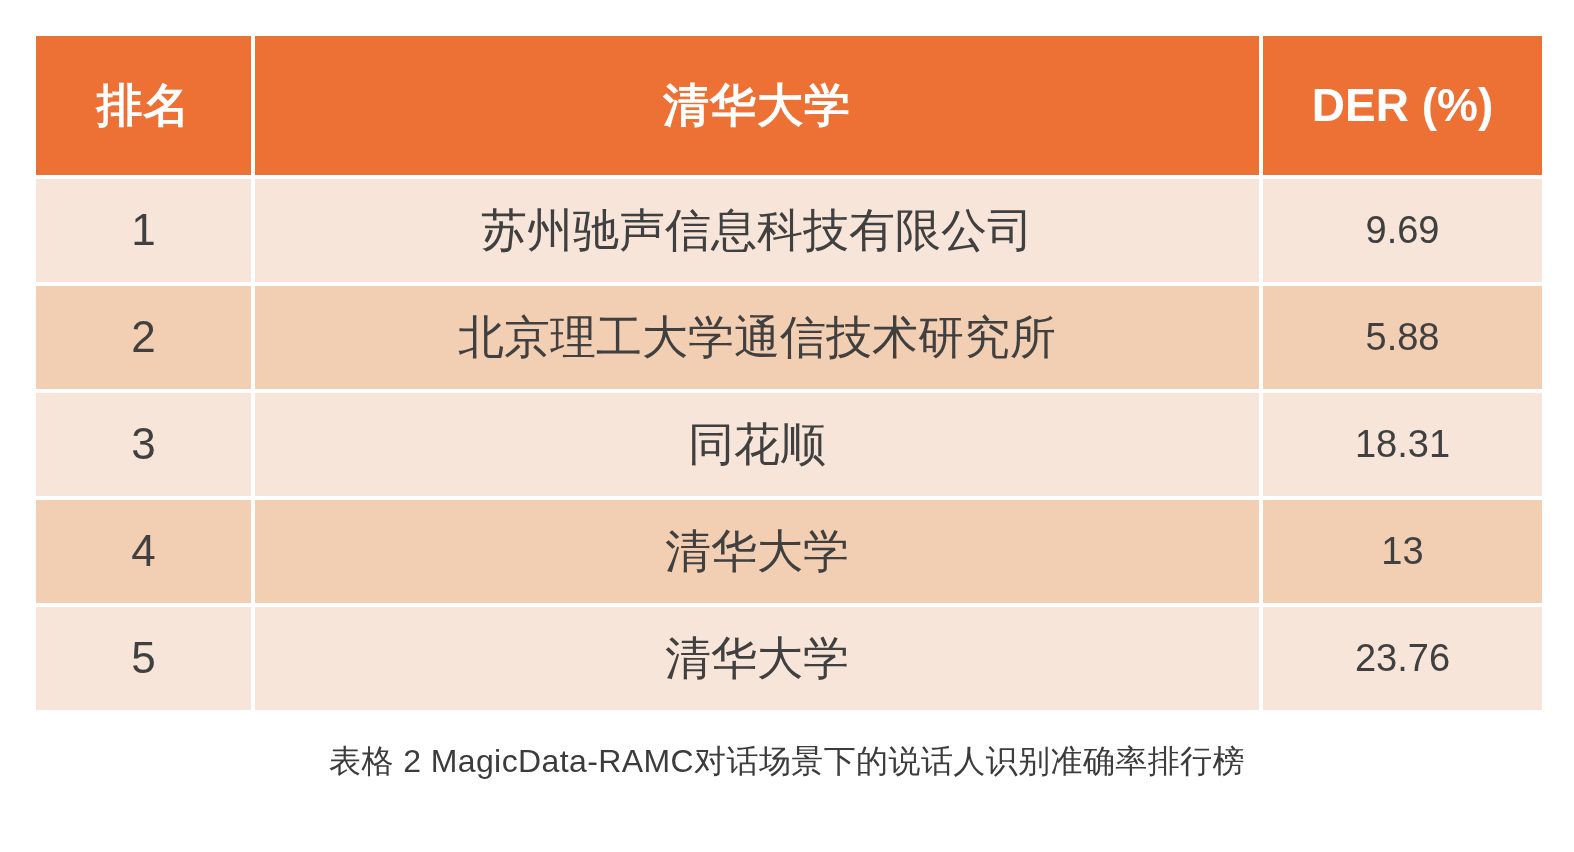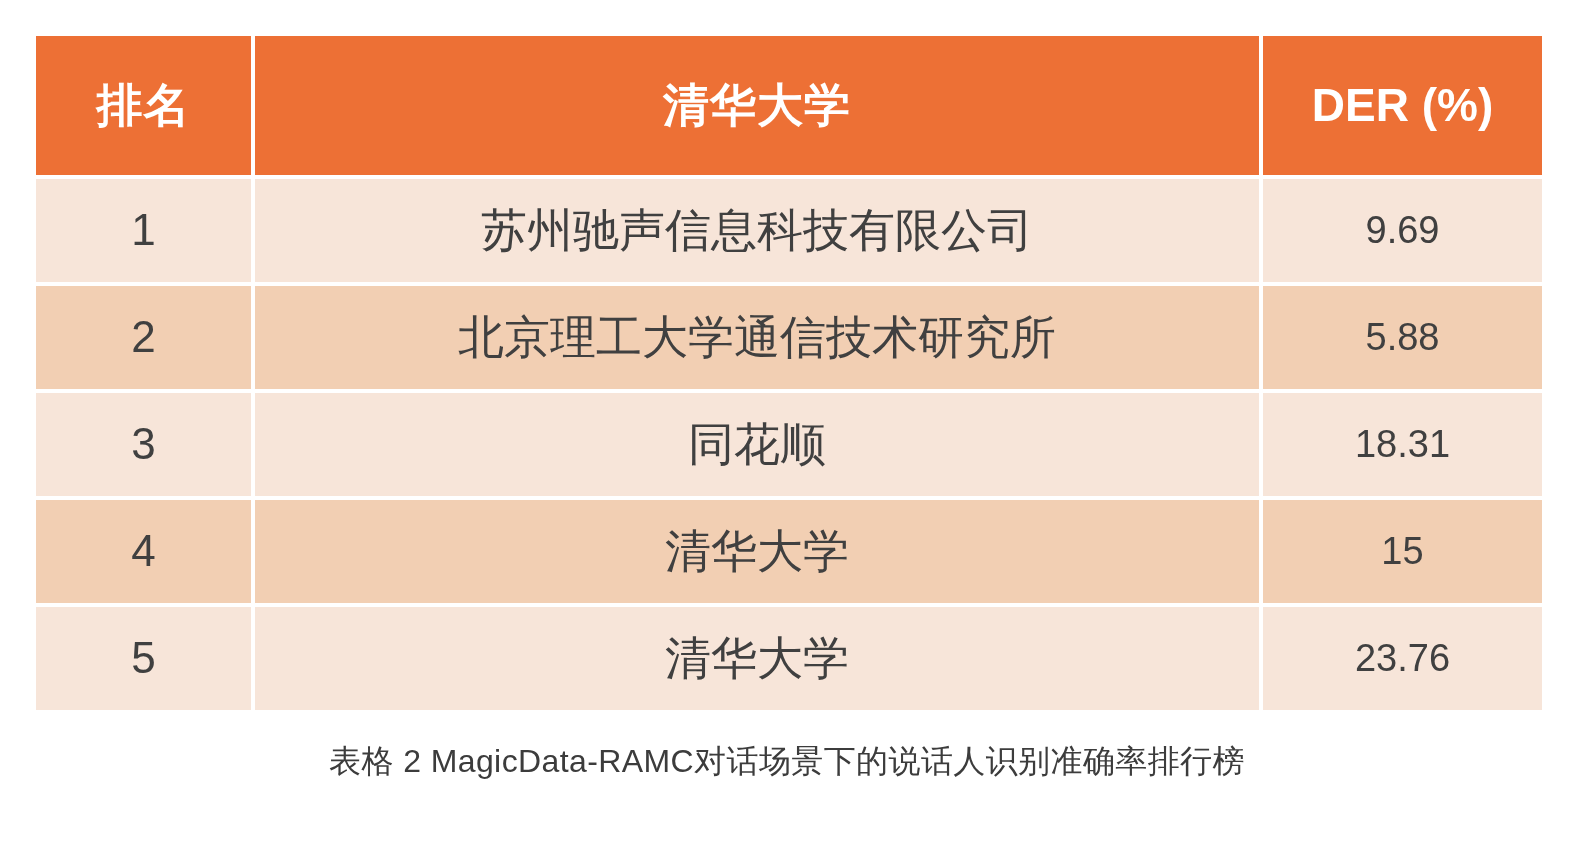--- a/index.html
+++ b/index.html
@@ -116,21 +116,21 @@
           <td class="cell-der">5.88</td>
         </tr>
         <tr class="row-light">
           <td class="cell-rank">3</td>
           <td class="cell-unit">同花顺</td>
           <td class="cell-der">18.31</td>
         </tr>
         <tr class="row-dark">
           <td class="cell-rank">4</td>
           <td class="cell-unit">清华大学</td>
-          <td class="cell-der">15</td>
+          <td class="cell-der">13</td>
         </tr>
         <tr class="row-light">
           <td class="cell-rank">5</td>
           <td class="cell-unit">清华大学</td>
           <td class="cell-der">23.76</td>
         </tr>
       </tbody>
     </table>
   </div>
 

